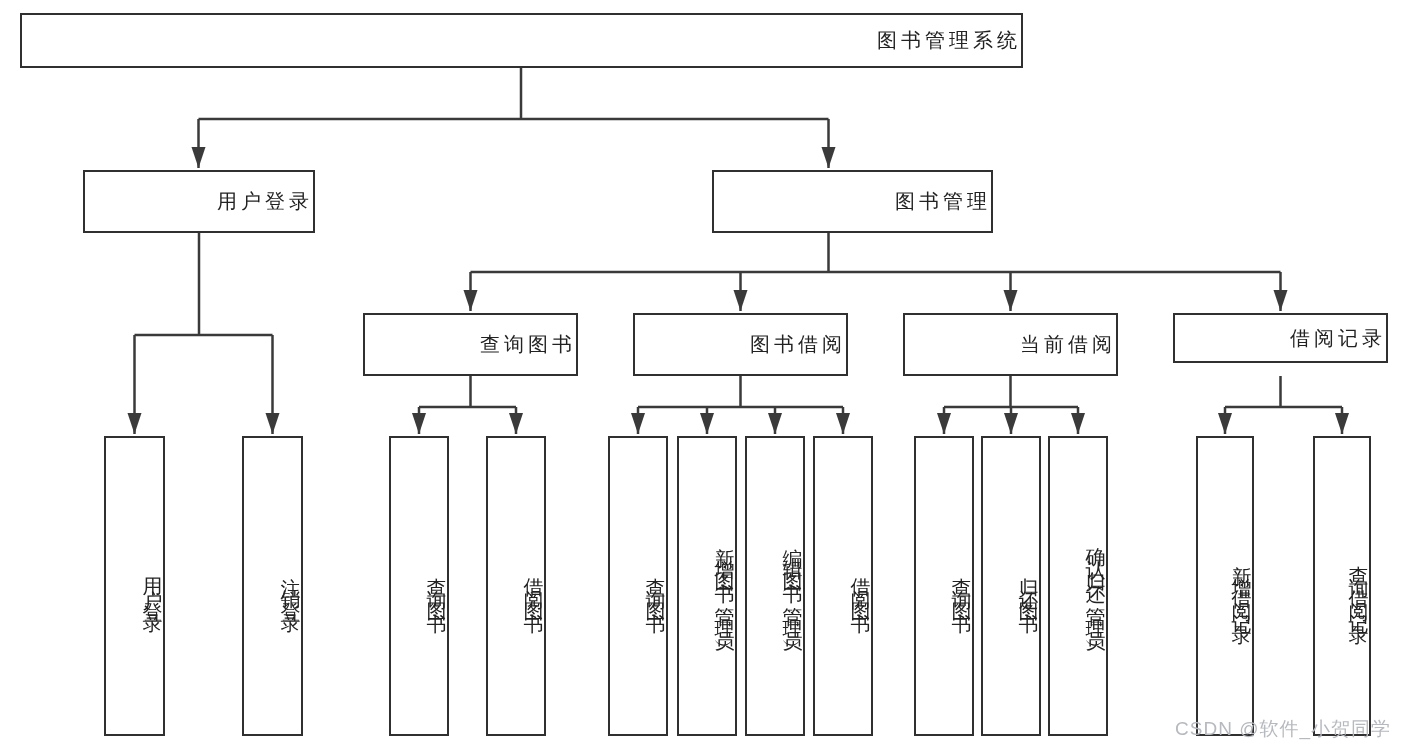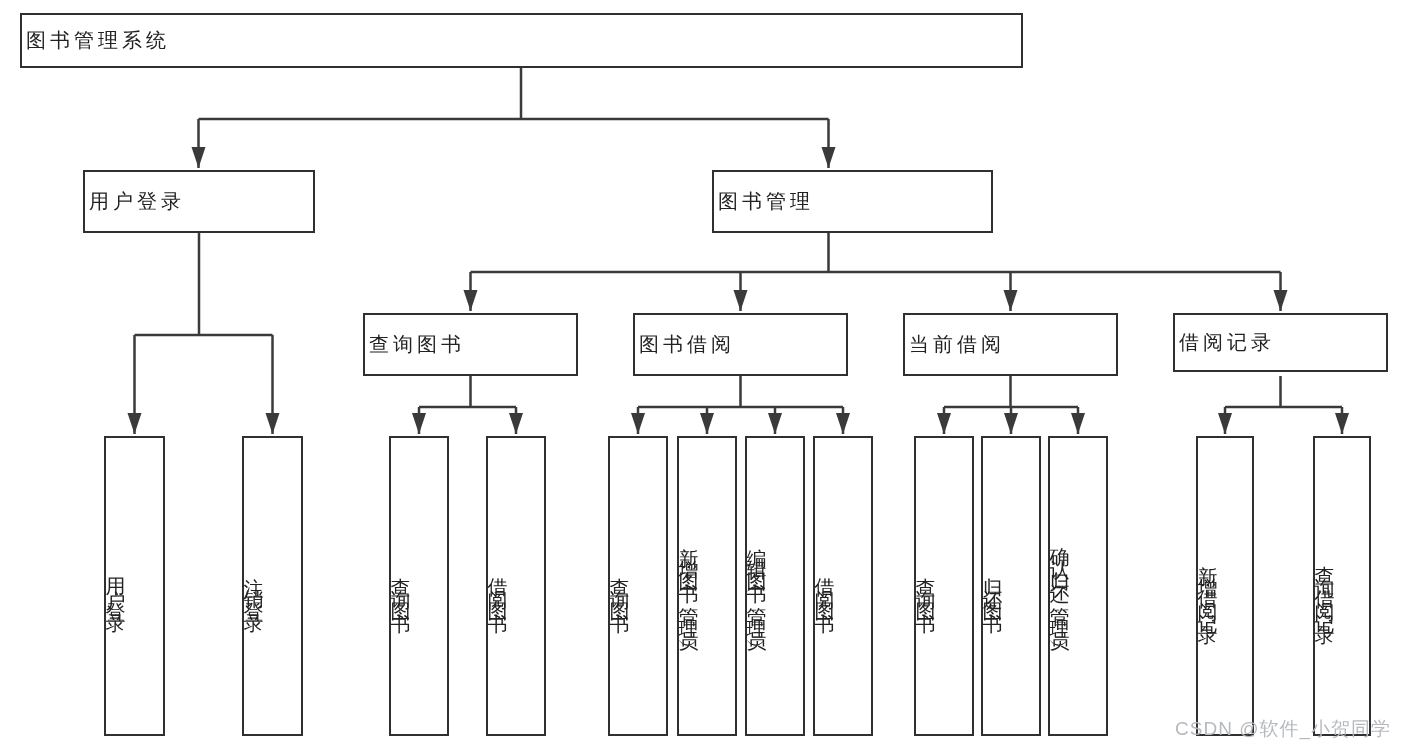--- a/index.html
+++ b/index.html
@@ -14,21 +14,21 @@
     color:var(--text);
   }
   svg.connectors{position:absolute;left:0;top:0;width:1405px;height:747px;}
   svg.connectors path, svg.connectors line{
     stroke:var(--line); stroke-width:2.5; fill:none;
   }
   svg.connectors polygon{fill:var(--line); stroke:none;}
   .box{
     position:absolute; box-sizing:border-box;
     border:2.5px solid var(--border); background:#fff;
-    display:flex; align-items:center; justify-content:flex-start;
+    display:flex; align-items:center; justify-content:flex-end;
   }
   .box.h .lbl{
     font-size:20px; letter-spacing:4px; padding-left:4px;
     white-space:nowrap; color:var(--text);
   }
   .box.v .lbl{
     writing-mode:vertical-rl; text-orientation:mixed;
     font-size:20px; letter-spacing:12px; line-height:1;
     color:var(--text);
   }
@@ -111,21 +111,21 @@
 
   <div class="box h" style="left:363px;top:313px;width:215px;height:63px">
     <span class="lbl">查询图书</span>
   </div>
   <div class="box h" style="left:903px;top:313px;width:215px;height:63px">
     <span class="lbl">当前借阅</span>
   </div>
   <div class="box h" style="left:633px;top:313px;width:215px;height:63px">
     <span class="lbl">图书借阅</span>
   </div>
-  <div class="box h" style="left:1173px;top:313px;width:215px;height:59px">
+  <div class="box h" style="left:1173px;top:313px;width:215px;height:50px">
     <span class="lbl">借阅记录</span>
   </div>
 
   <div class="box v" style="left:104px;top:436px;width:61px;height:300px">
     <span class="lbl">用户登录</span>
   </div>
   <div class="box v" style="left:242px;top:436px;width:61px;height:300px">
     <span class="lbl">注销登录</span>
   </div>
 

